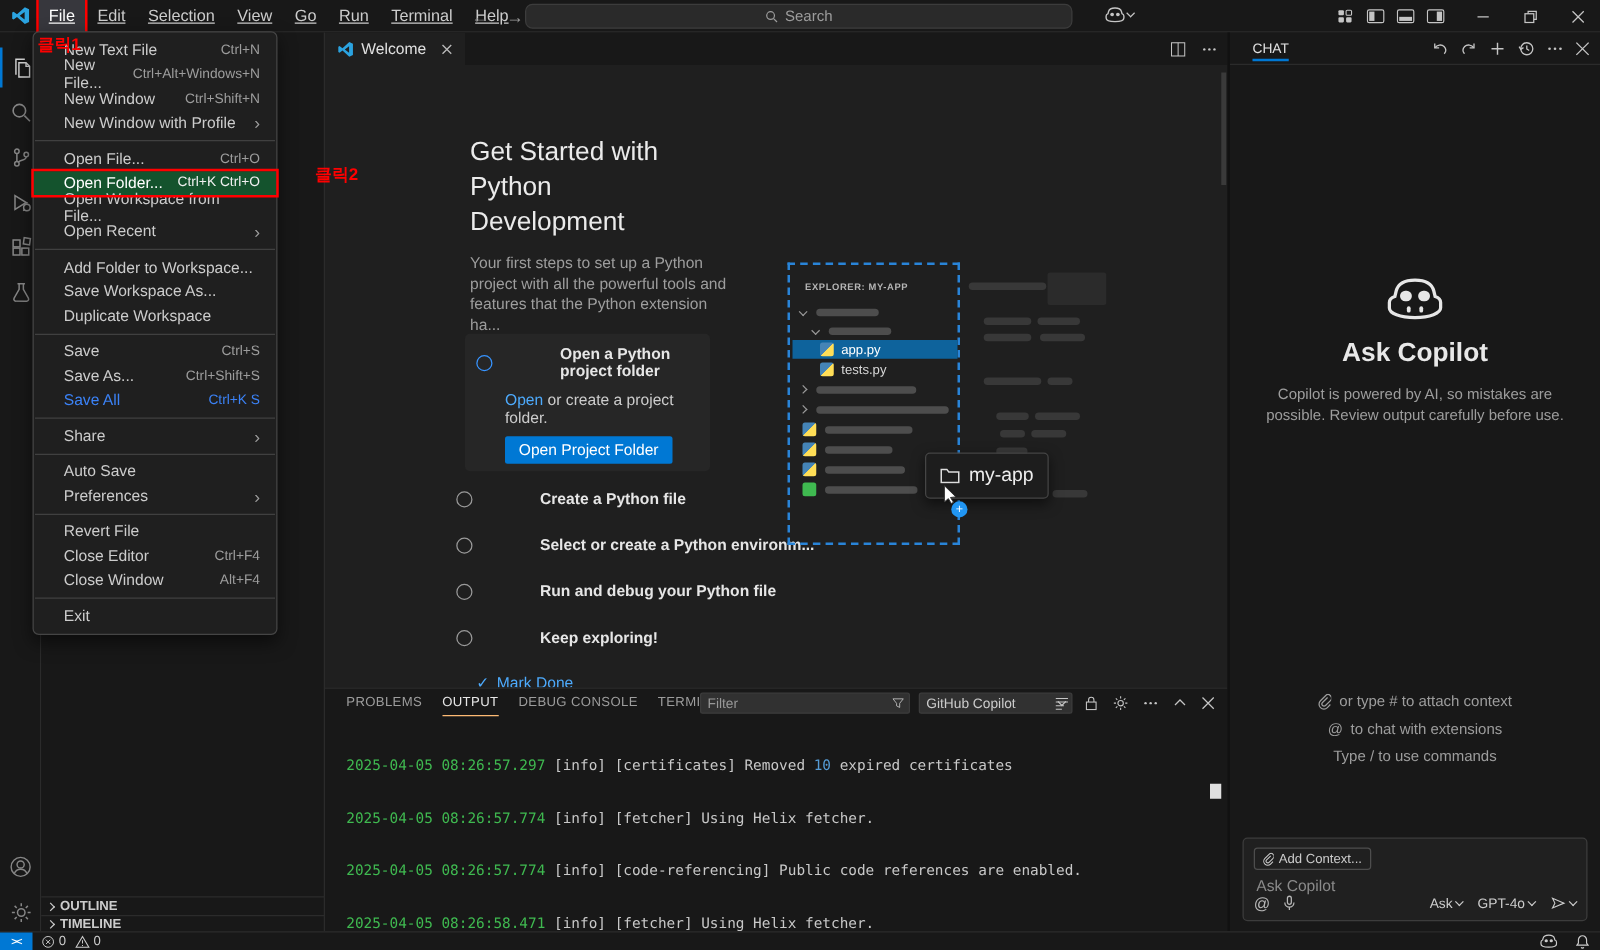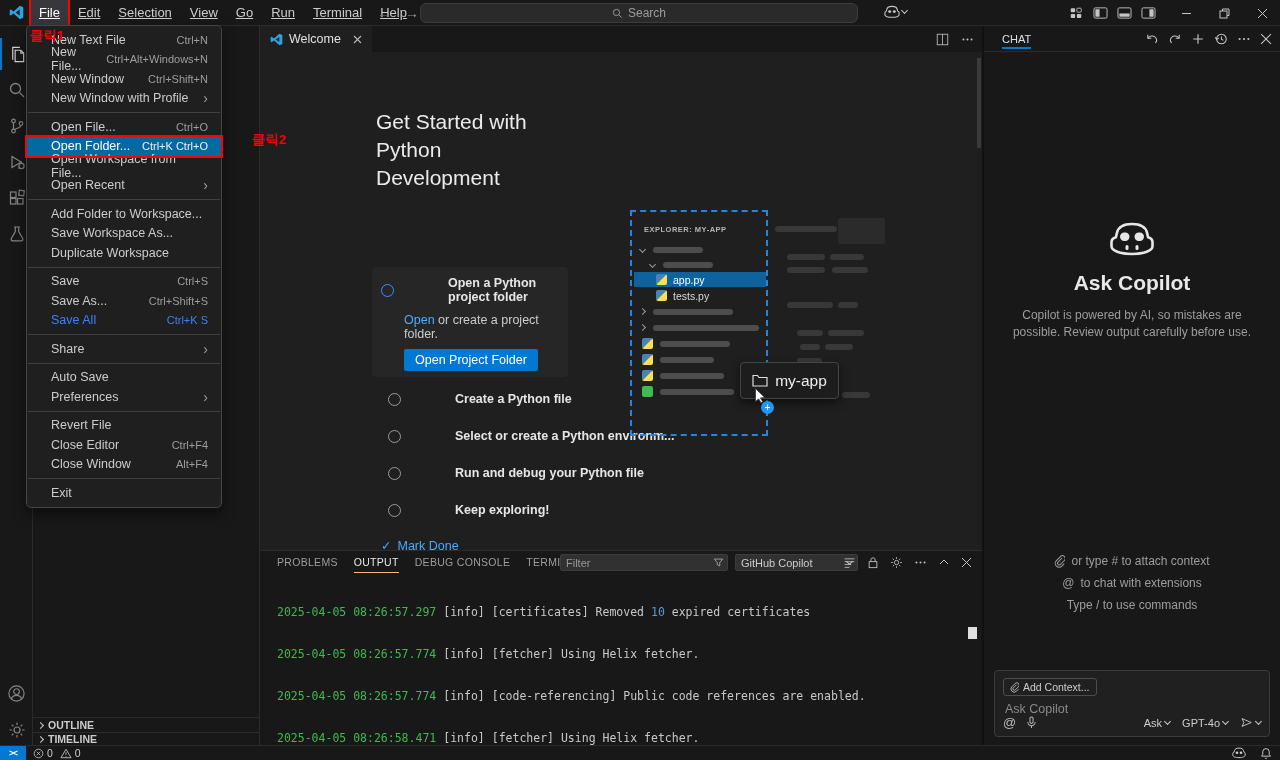--- a/index.html
+++ b/index.html
@@ -44,21 +44,21 @@
   .w-title { position:absolute; left:116px; top:56px; width:170px; font-size:21px; line-height:28px; color:#ebebeb; }
   .w-sub { position:absolute; left:116px; top:150px; width:205px; font-size:12.5px; line-height:16.5px; color:#9d9d9d; }
   .w-card { position:absolute; left:112px; top:215px; width:196px; height:110px; background:#262626; border-radius:4px; padding:9px 0 0 9px; overflow:hidden; }
   .step-row { display:flex; align-items:center; gap:10px; }
   .radio { width:13px; height:13px; border:1px solid #9a9a9a; border-radius:50%; flex:0 0 auto; }
   .radio.blue { border:1.5px solid #3794ff; }
   .step-label { font-size:12.5px; font-weight:bold; color:#e6e6e6;margin-left:44px; }
   .w-card .desc { margin:9px 0 0 23px; font-size:12.5px; color:#cccccc; }
   .w-card .desc .lnk { color:#4daafc; }
   .w-btn { margin:8px 0 0 23px; display:inline-block; background:#0078d4; color:#fff; font-size:12.5px; padding:4px 11px; border-radius:2px; }
-  .w-step { position:absolute; left:128px; }
+  .w-step { position:absolute; left:105px; }
   .w-markdone { position:absolute; left:121px; top:486px; color:#4daafc; font-size:12.5px; display:flex; gap:6px; align-items:center; }
   .w-scrollthumb { position:absolute; right:1px; top:6px; width:4px; height:90px; background:#3a3a3a; }
 
   
   .illus { position:absolute; left:370px; top:158px; width:290px; height:232px; }
   .dashbox { position:absolute; left:0; top:0; width:138px; height:226px; border:2px dashed #2984d8; }
   .ex-title { position:absolute; left:12px; top:13px; font-size:7.5px; letter-spacing:.5px; color:#b5b5b5; font-weight:bold; }
   .ex-row { position:absolute; height:15px; display:flex; align-items:center; }
   .bar { height:6px; border-radius:3px; background:#4d4d4d; }
   .ex-sel { position:absolute; left:2px; width:132px; height:15px; background:#0e639c; }
@@ -111,21 +111,21 @@
   .sb-remote { width:26px; height:15px; background:#0078d4; color:#fff; display:flex; align-items:center; justify-content:center; font-size:8.5px; font-weight:bold; letter-spacing:-1px; }
   .sb-problems { display:flex; align-items:center; gap:3px; margin-left:7px; }
   .sb-right { position:absolute; right:8px; display:flex; align-items:center; gap:14px; color:#cccccc; }
 
   
   .filemenu { position:absolute; left:26px; top:25px; width:196px; background:#1f1f1f; border:1px solid #454545; border-radius:5px; box-shadow:0 6px 14px rgba(0,0,0,.5); padding:4px 0; z-index:20; }
   .fm-item { display:flex; align-items:center; justify-content:space-between; height:19.5px; padding:0 13px 0 24px; font-size:12.5px; color:#cccccc; }
   .fm-item .sc { font-size:11px; color:#9d9d9d; }
   .fm-item .sub { font-size:14px; color:#9d9d9d; line-height:10px; }
   .fm-item.disabled, .fm-item.disabled .sc { color:#3b82f6; }
-  .fm-item.hl { background:#0369a1; color:#fff; outline:2px solid #f00; }
+  .fm-item.hl { background:#14532d; color:#fff; outline:2px solid #f00; }
   .fm-item.hl .sc { color:#f0f0f0; }
   .fm-sep { border-top:1px solid #404040; margin:4px 1px; }
 
   .ann { position:absolute; color:#f00; font-weight:bold; font-size:13.5px; z-index:30; }
   .ann1 { left:30px; top:27px; }
   .ann2 { left:252px; top:131px; }
 </style>
 </head>
 <body>
 
@@ -314,20 +314,21 @@
             <circle cx="3" cy="8" r="1.2"></circle>
             <circle cx="8" cy="8" r="1.2"></circle>
             <circle cx="13" cy="8" r="1.2"></circle>
           </svg>
       </span>
     </div>
   </div>
 
   <div class="welcome">
     <div class="w-title">Get Started with Python Development</div>
+    <div class="w-sub">Your first steps to set up a Python project with all the powerful tools and features that the Python extension ha...</div>
 
     <div class="w-card">
       <div class="step-row">
         <span class="radio blue"></span>
         <span class="step-label">Open a Python project folder</span>
       </div>
       <div class="desc"><span class="lnk">Open</span><span> or create a project folder.</span></div>
       <span class="w-btn">Open Project Folder</span>
       
     </div>

